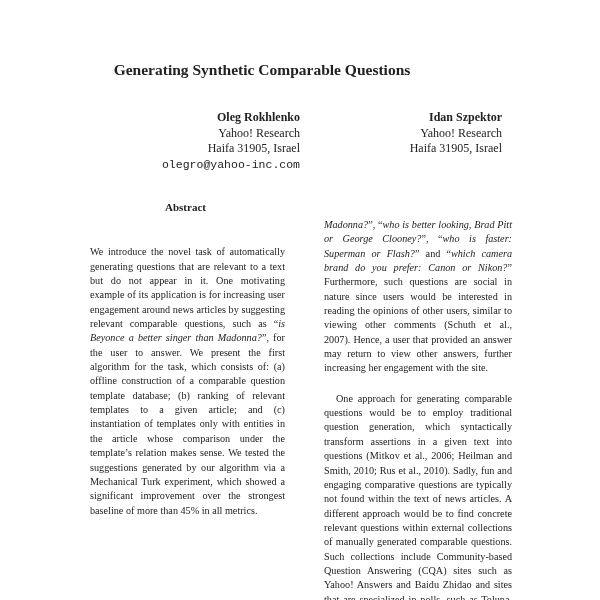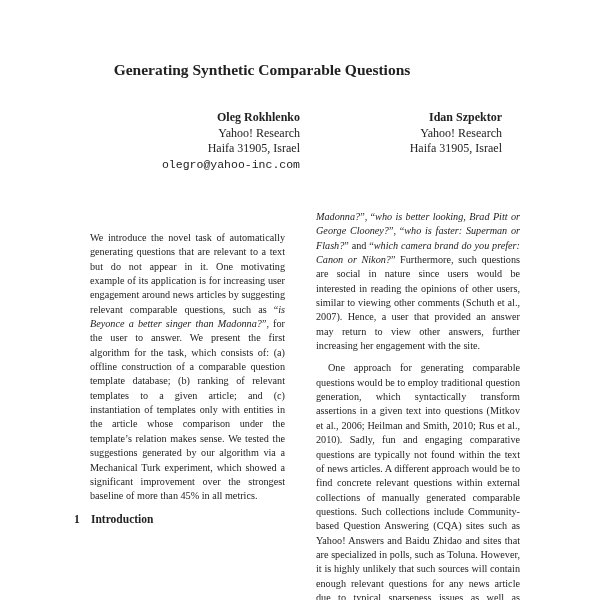--- a/index.html
+++ b/index.html
@@ -10,21 +10,21 @@
   .author .email { font-family: "Liberation Mono", "DejaVu Sans Mono", monospace; font-size: 11.5px; }
   #author1 { left: 100px; }
   #author2 { left: 302px; }
   .col { position: absolute; font-size: 10.2px; line-height: 14.35px; text-align: justify; }
   #left-col { left: 74px; top: 200px; width: 223px; }
   #right-col { left: 308px; top: 202px; width: 220px; }
   .abstract-head { text-align: center; font-weight: bold; font-size: 11px; margin-bottom: 9px; }
   .abstract-body { padding: 0 12px 0 16px; margin-top: 31px; }
   .section-head { font-weight: bold; font-size: 11.5px; margin: 8px 0 9px 0; }
   .section-head .num { display: inline-block; width: 17px; }
-  .para { margin: 8px; }
+  .para { margin: 16px; }
   .indent { text-indent: 12px; margin-top: 4px; }
   em { font-style: italic; }
 </style>
 </head>
 <body>
 
 <div class="title">
   <div>Generating Synthetic Comparable Questions</div>
 </div>
 
@@ -35,20 +35,20 @@
   <div class="email">olegro@yahoo-inc.com</div>
 </div>
 
 <div id="author2" class="author">
   <div class="name">Idan Szpektor</div>
   <div>Yahoo! Research</div>
   <div>Haifa 31905, Israel</div>
 </div>
 
 <div id="left-col" class="col">
+  <div class="abstract-head">Abstract</div>
   <div class="abstract-body"><span>We introduce the novel task of automatically generating questions that are relevant to a text but do not appear in it. One motivating example of its application is for increasing user engagement around news articles by suggesting relevant comparable questions, such as “</span><em>is Beyonce a better singer than Madonna?</em><span>”, for the user to answer. We present the first algorithm for the task, which consists of: (a) offline construction of a comparable question template database; (b) ranking of relevant templates to a given article; and (c) instantiation of templates only with entities in the article whose comparison under the template’s relation makes sense. We tested the suggestions generated by our algorithm via a Mechanical Turk experiment, which showed a significant improvement over the strongest baseline of more than 45% in all metrics.</span></div>
-  <div class="section-head"><span class="num">1</span><span>Introduction</span></div>
 </div>
 
 <div id="right-col" class="col">
   <p class="para"><em>Madonna?</em><span>”, “</span><em>who is better looking, Brad Pitt or George Clooney?</em><span>”, “</span><em>who is faster: Superman or Flash?</em><span>” and “</span><em>which camera brand do you prefer: Canon or Nikon?</em><span>” Furthermore, such questions are social in nature since users would be interested in reading the opinions of other users, similar to viewing other comments (Schuth et al., 2007). Hence, a user that provided an answer may return to view other answers, further increasing her engagement with the site.</span></p>
   <p class="para indent">One approach for generating comparable questions would be to employ traditional question generation, which syntactically transform assertions in a given text into questions (Mitkov et al., 2006; Heilman and Smith, 2010; Rus et al., 2010). Sadly, fun and engaging comparative questions are typically not found within the text of news articles. A different approach would be to find concrete relevant questions within external collections of manually generated comparable questions. Such collections include Community-based Question Answering (CQA) sites such as Yahoo! Answers and Baidu Zhidao and sites that are specialized in polls, such as Toluna. However, it is highly unlikely that such sources will contain enough relevant questions for any news article due to typical sparseness issues as well as differences in interests between askers in CQA sites and news reporters. To better address the motivating appli-</p>
 </div>
 
 </body></html>

